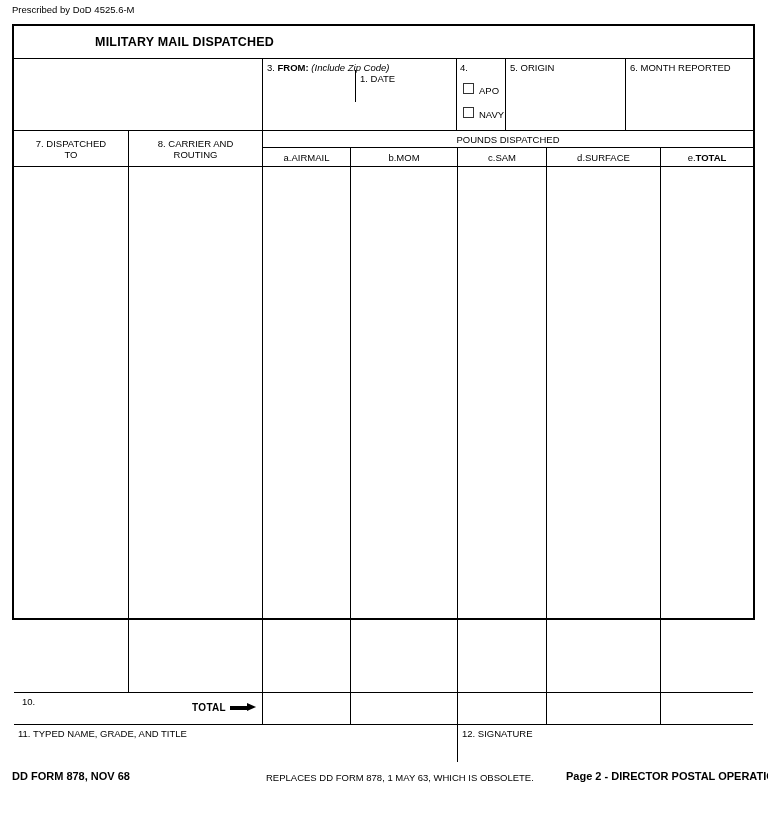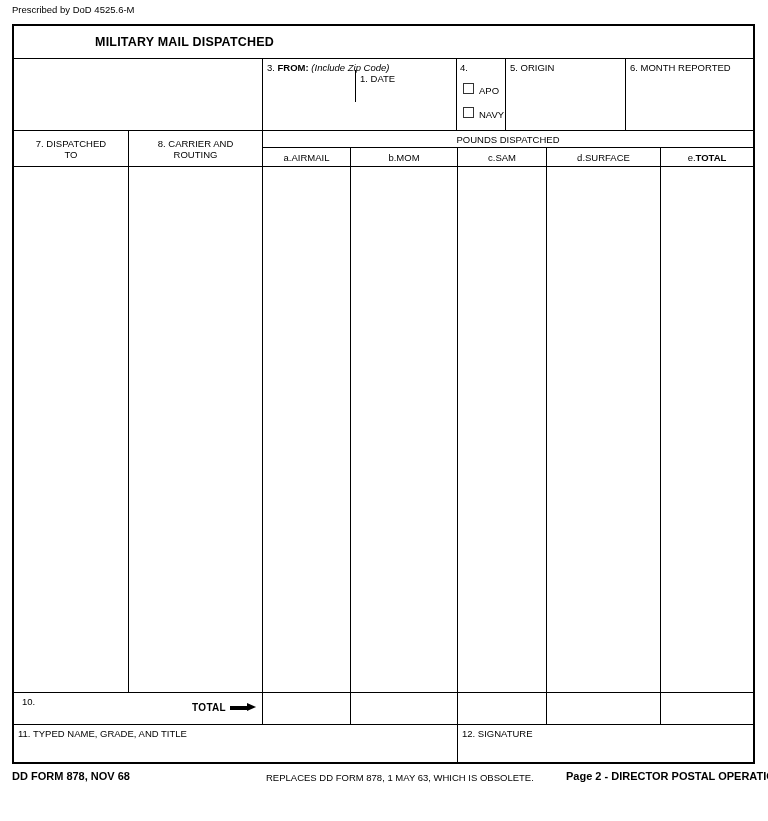--- a/index.html
+++ b/index.html
@@ -26,21 +26,21 @@
     line-height: 12px;
     white-space: nowrap;
   }
 
   
   .form-frame {
     position: absolute;
     left: 12px;
     top: 24px;
     width: 743px;           
-    height: 740px;          
+    height: 596px;          
     border: 2px solid #000;
     box-sizing: border-box;
     background: #fff;
   }
 
   
   .cell {
     position: absolute;
     box-sizing: border-box;
   }

